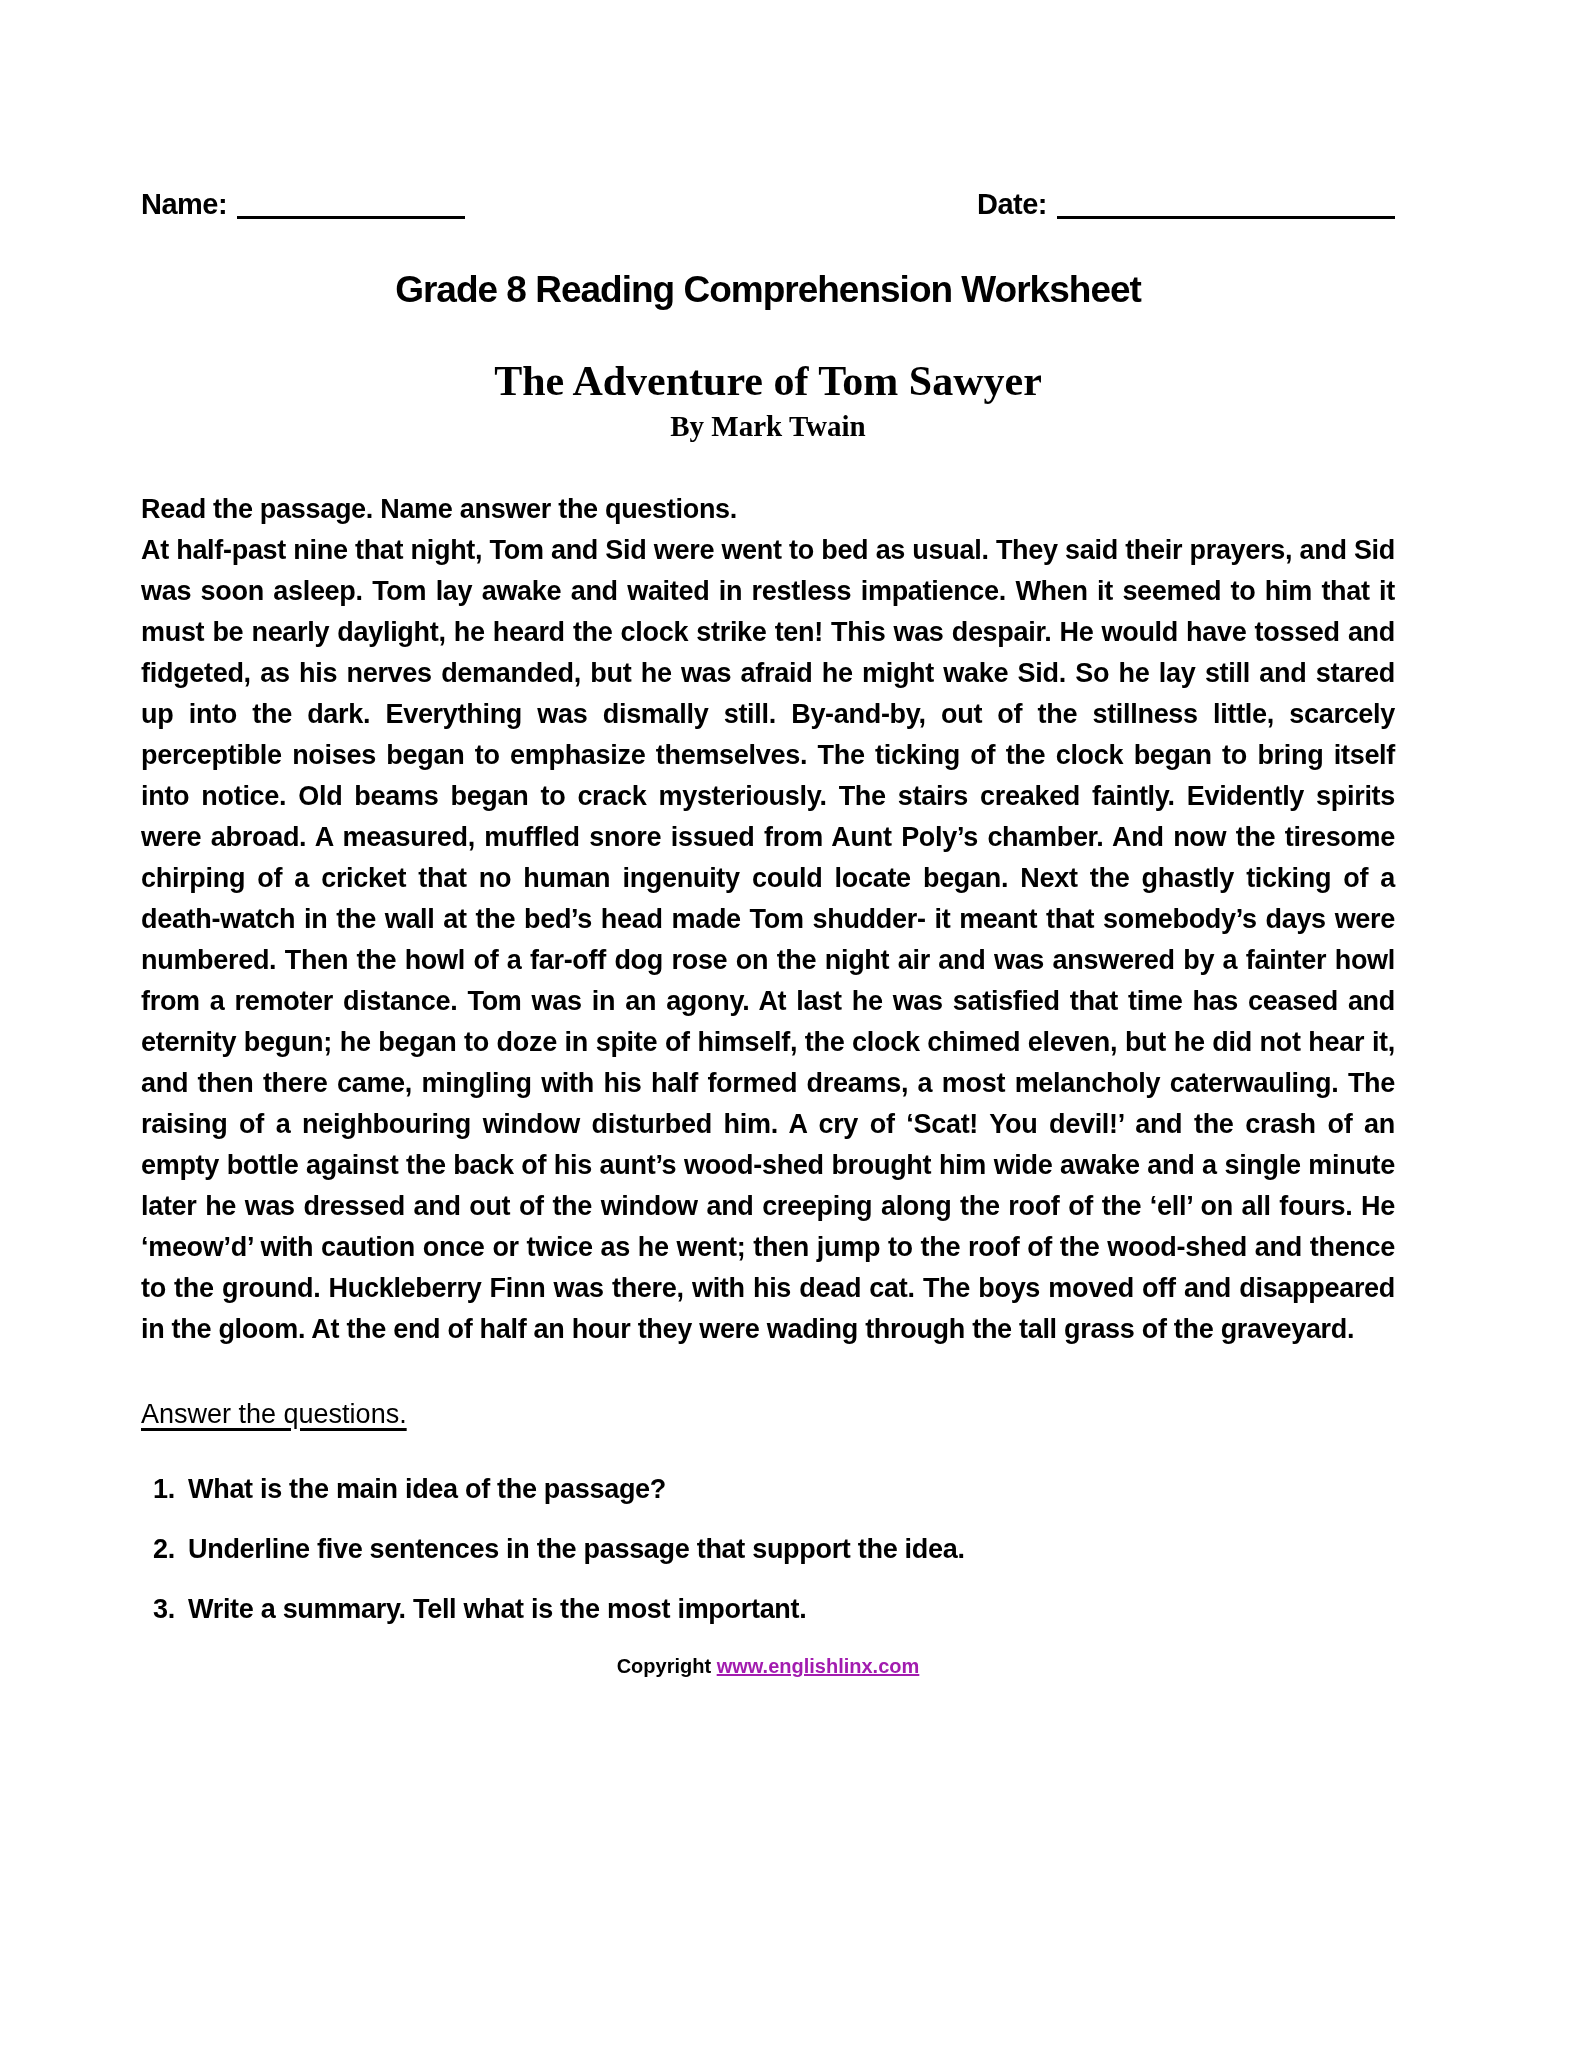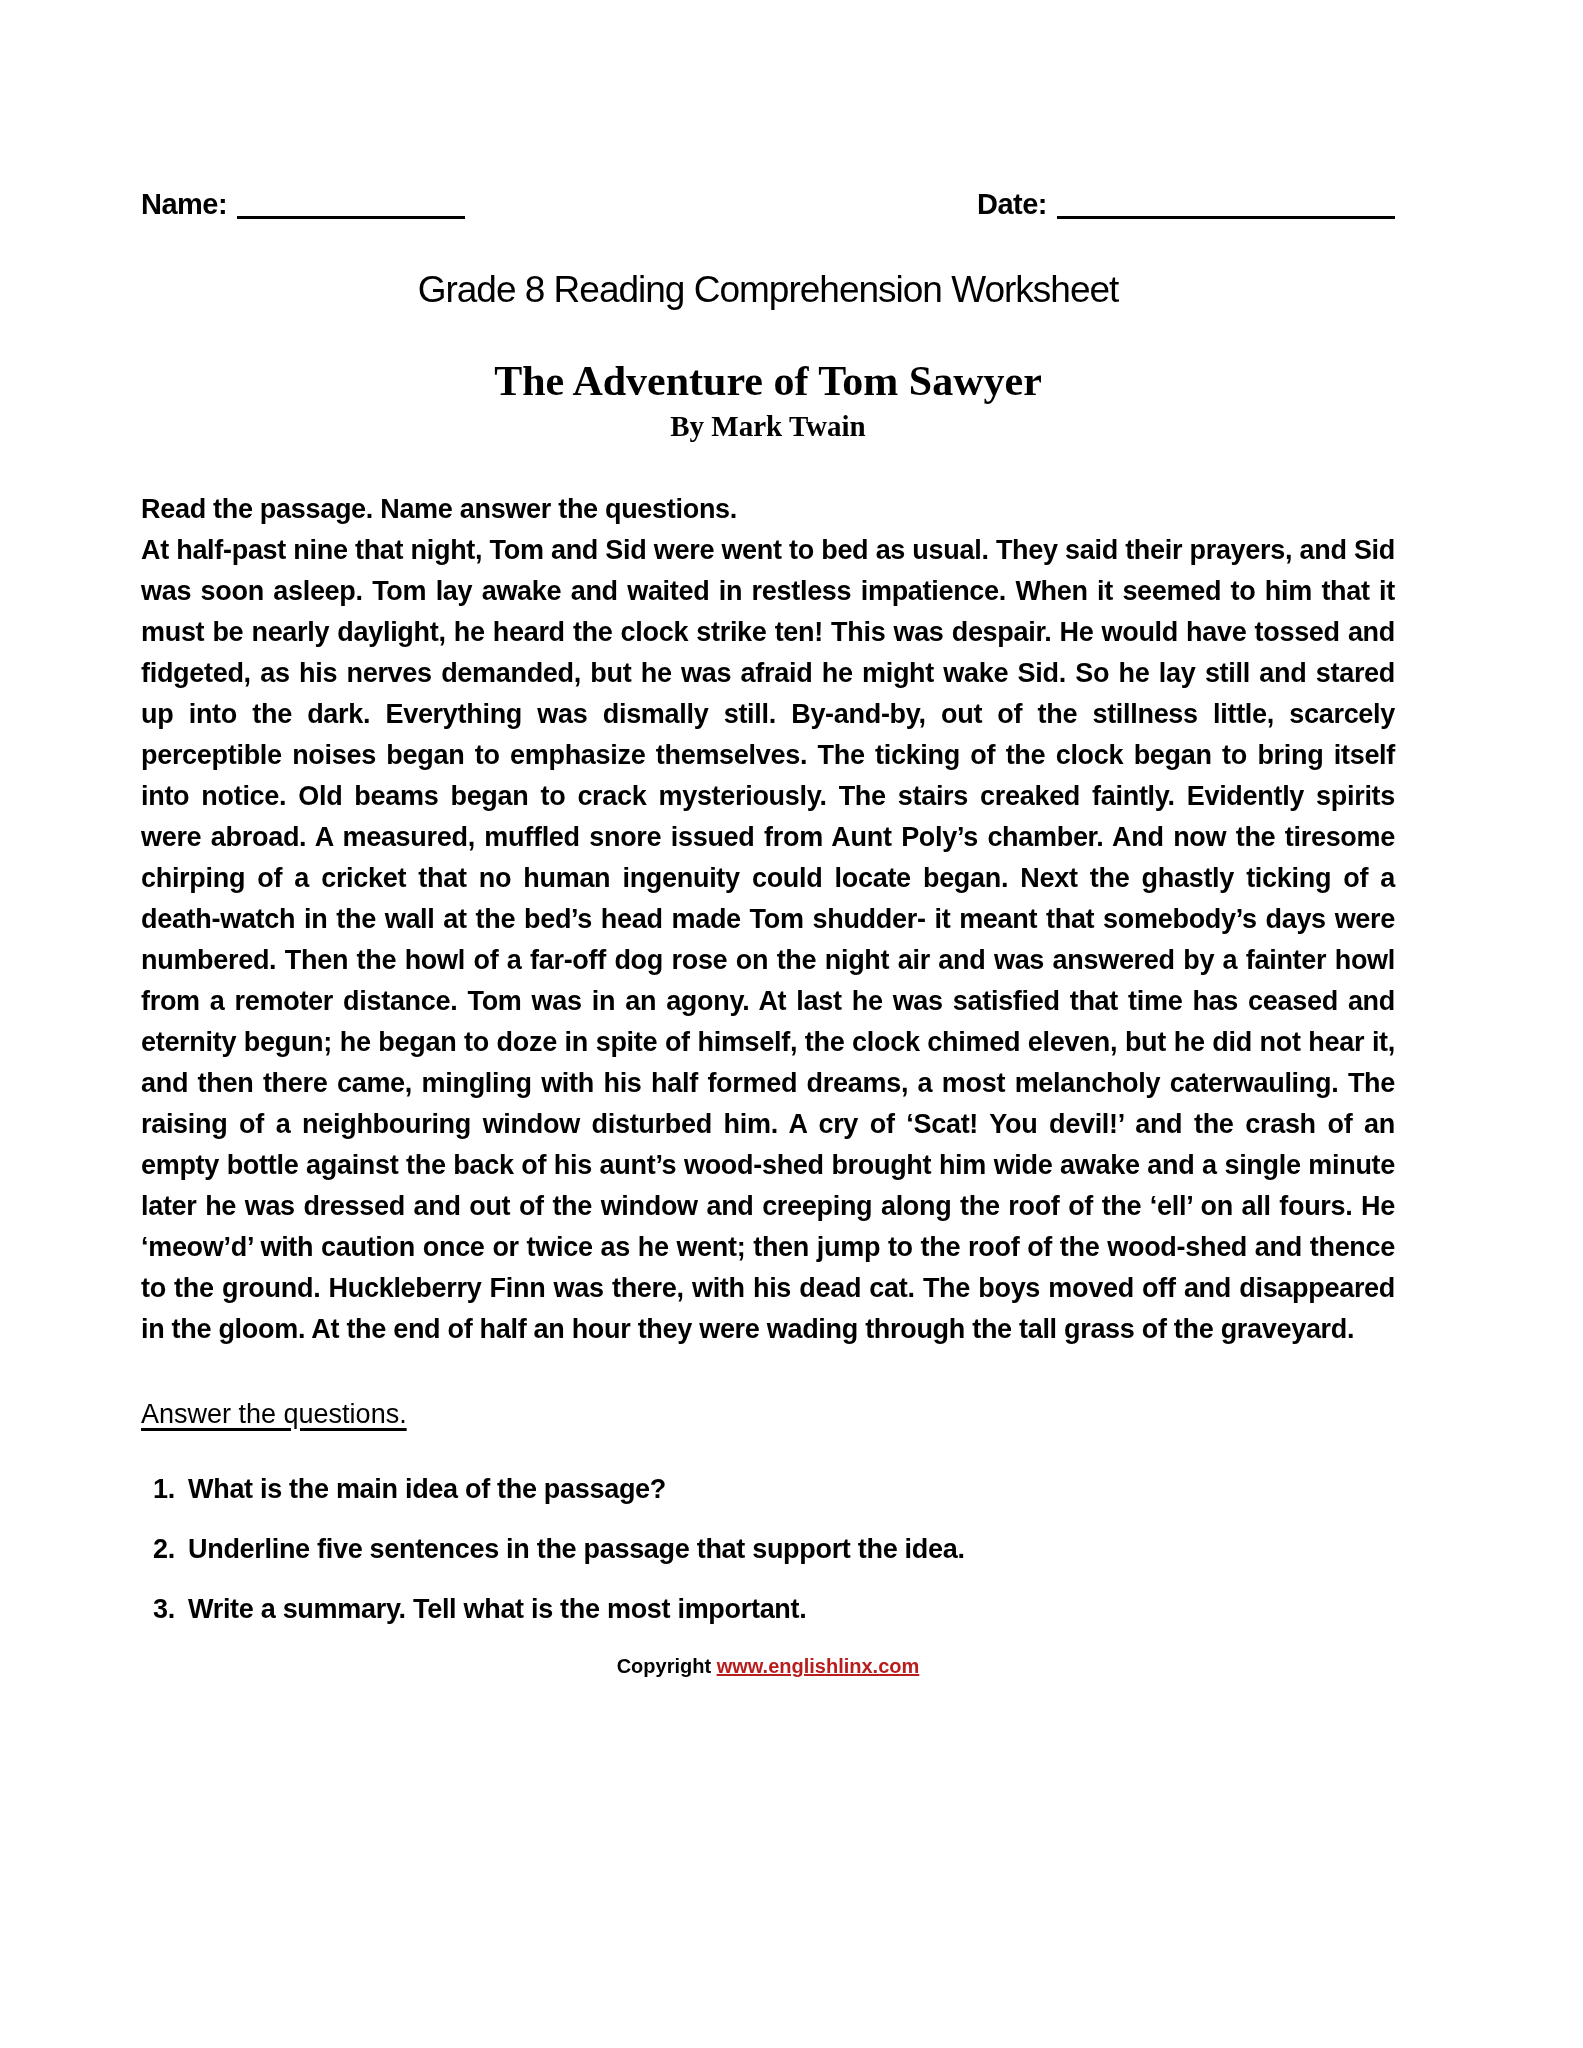--- a/index.html
+++ b/index.html
@@ -32,21 +32,21 @@
     border-bottom:3px solid #000;
     height:30px;
     margin-left:10px;
   }
   .blank-name{width:228px;}
   .blank-date{width:338px;}
   
   .ws-heading{
     margin-top:52px;
     text-align:center;
-    font-weight:normal;
+    font-weight:bold;
     font-size:37px;
     letter-spacing:-1px;
     line-height:1;
   }
   .ws-title{
     margin-top:52px;
     text-align:center;
     font-family:"Liberation Serif", serif;
     font-weight:bold;
     font-size:42px;
@@ -102,21 +102,21 @@
   }
   
   .footer{
     margin-top:6px;
     text-align:center;
     font-weight:bold;
     font-size:20px;
     line-height:1.2;
   }
   .footer a{
-    color:#b91c1c;
+    color:#a21caf;
     text-decoration:underline;
     cursor:pointer;
   }
 </style>
 </head>
 <body>
 
 <div class="page">
 
   <div class="hdr-row">

